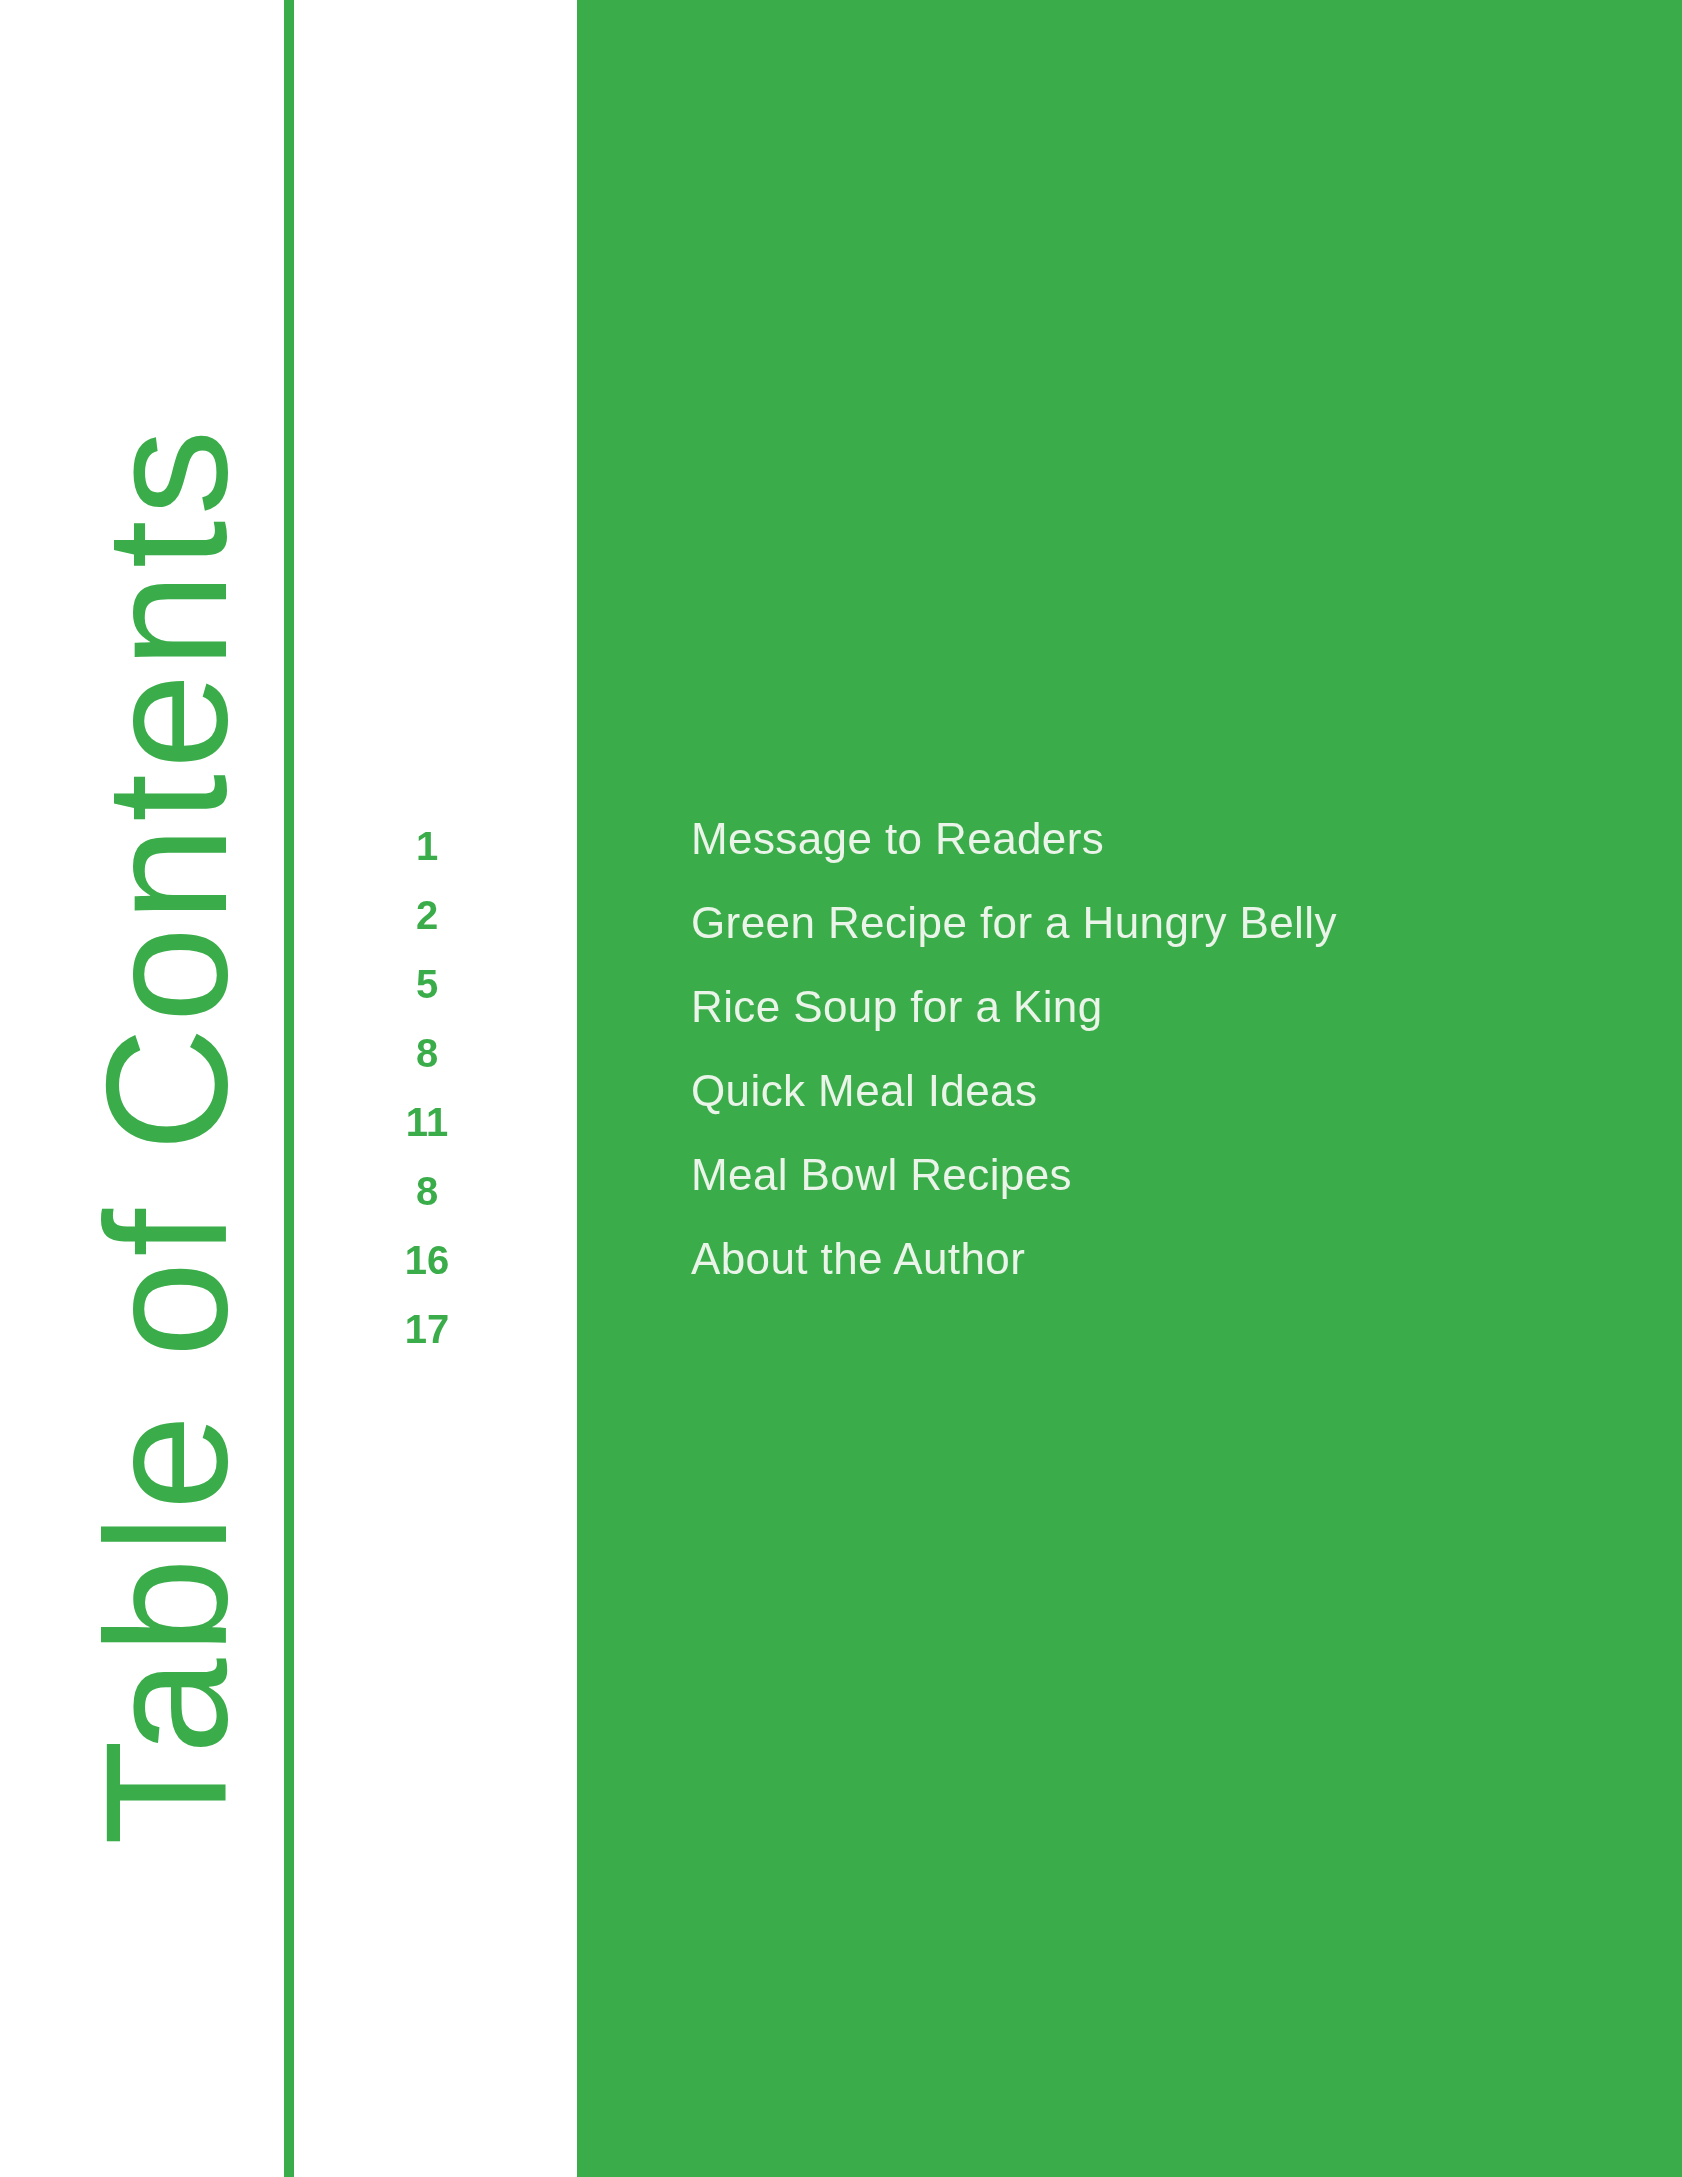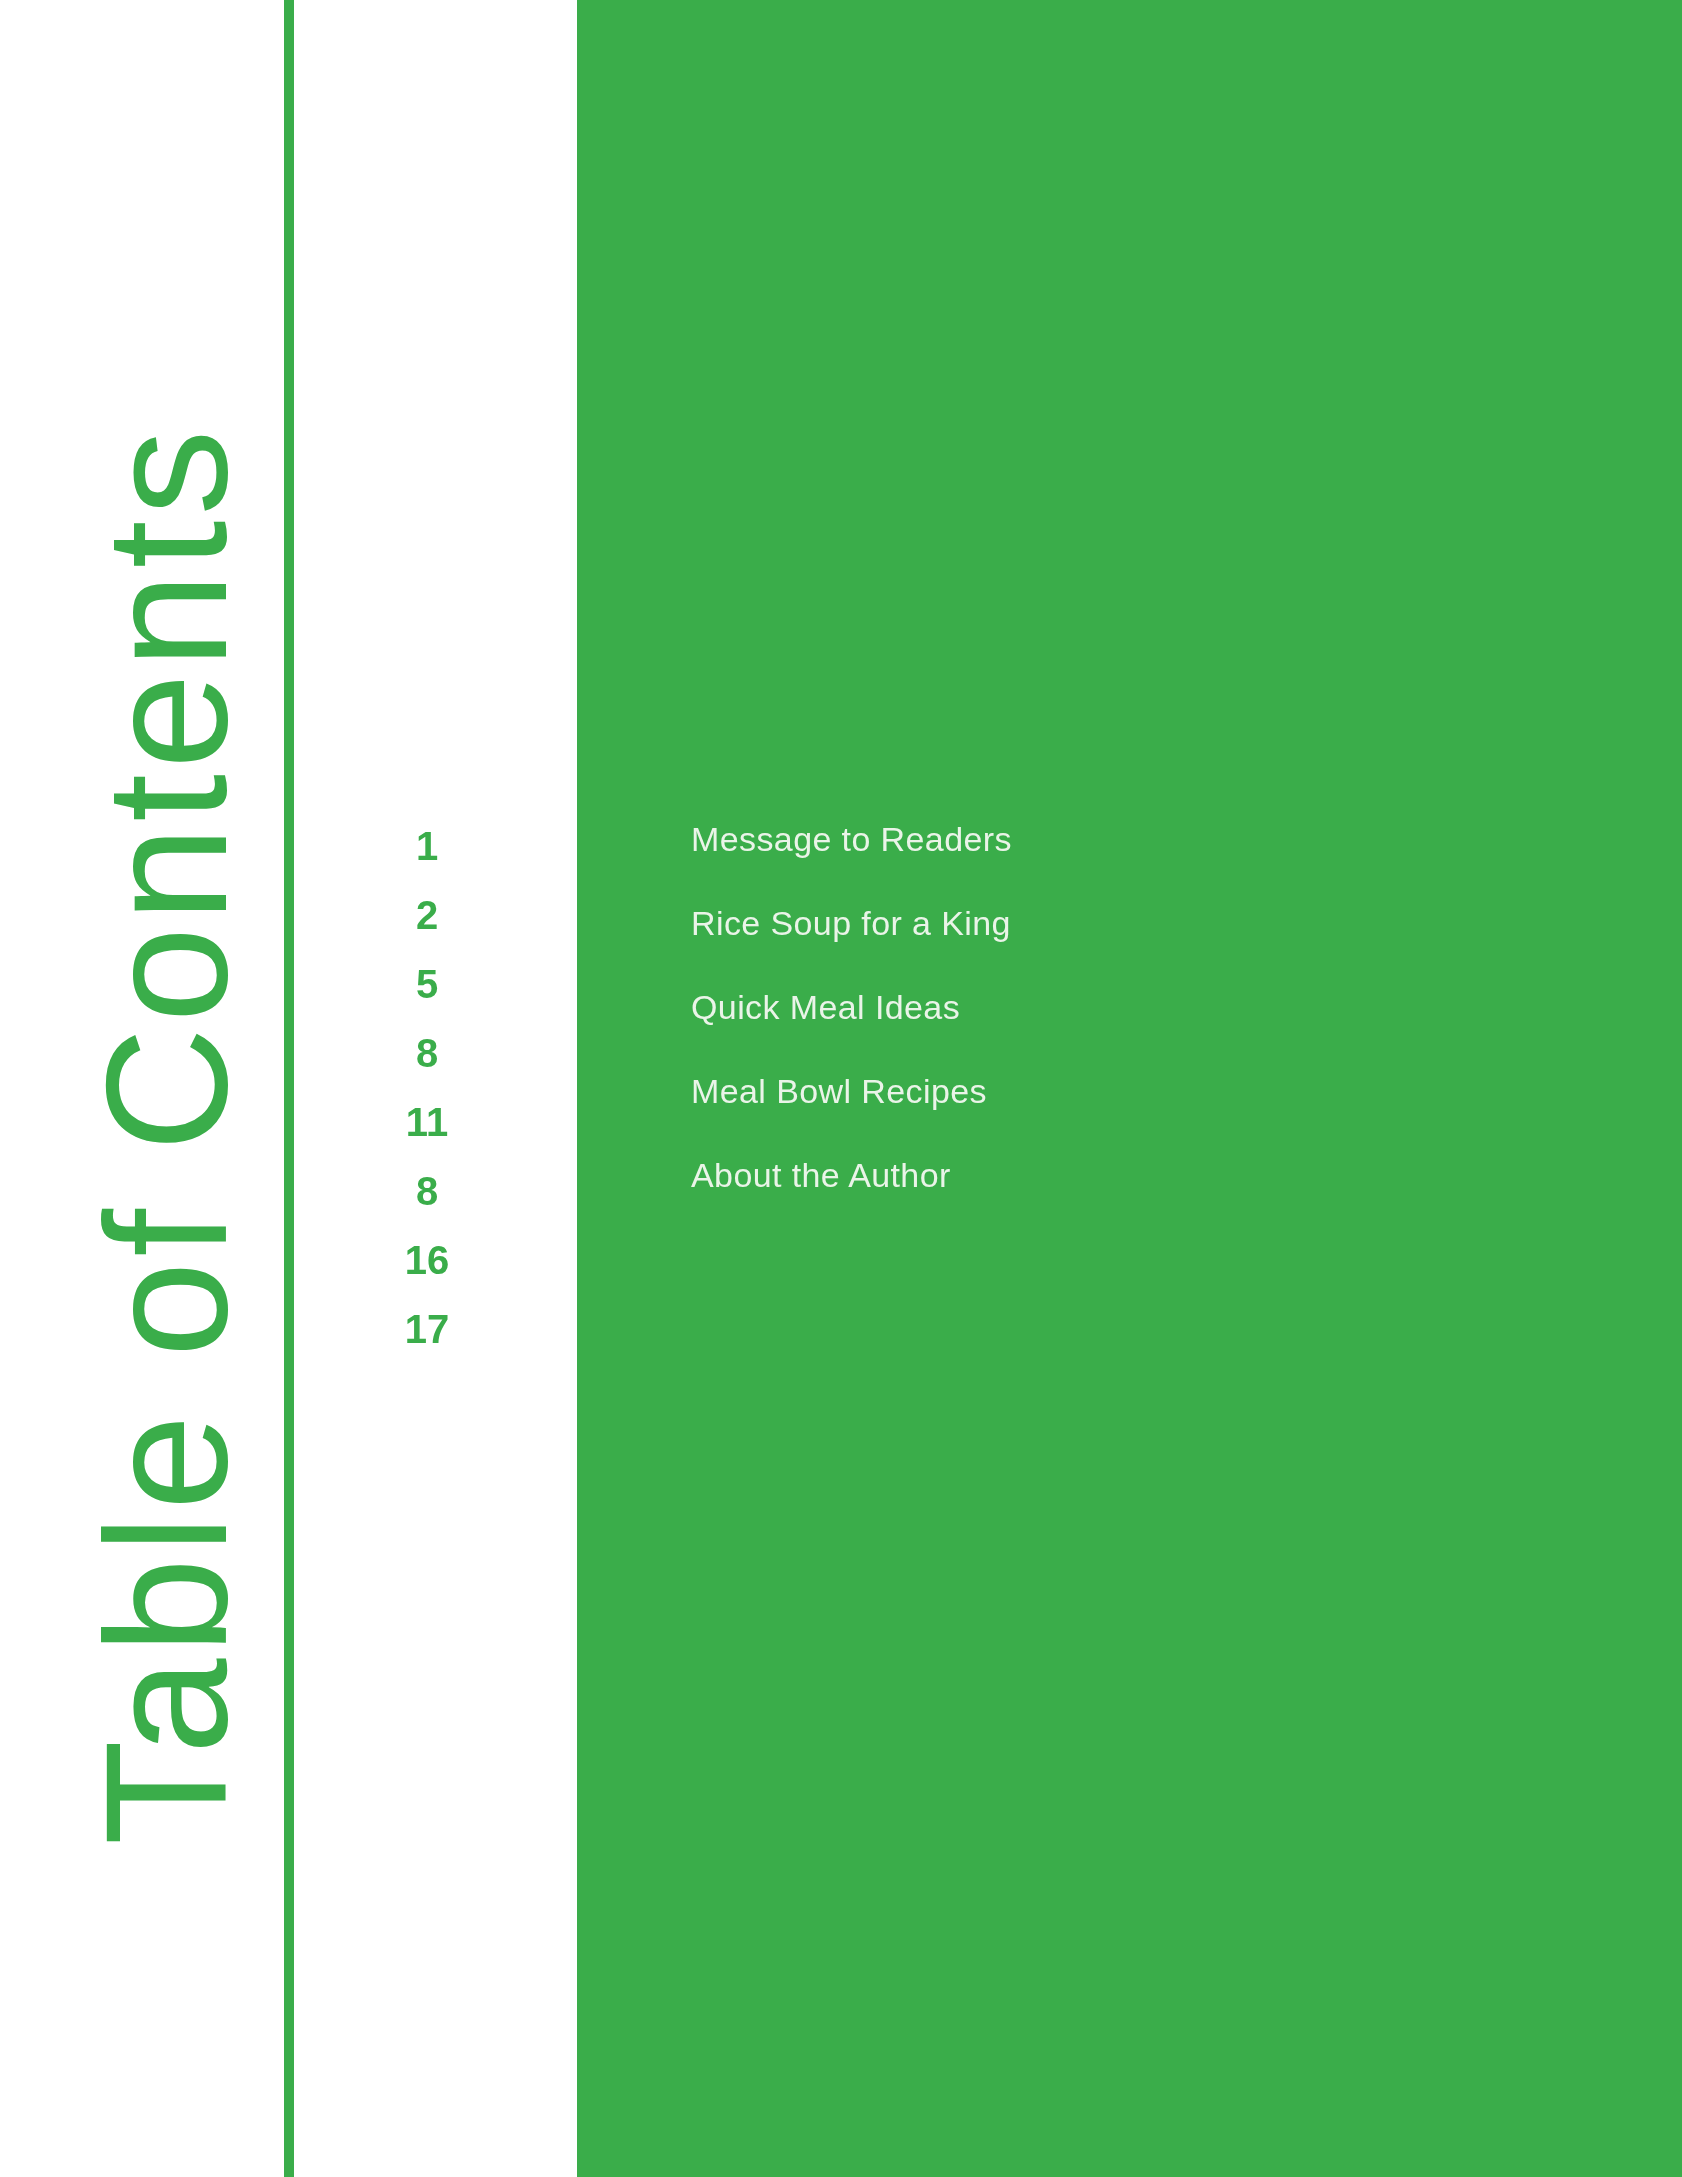--- a/index.html
+++ b/index.html
@@ -63,21 +63,21 @@
   .entries {
     position: absolute;
     left: 691px;
     top: 797px;
     width: 860px;
   }
   .entry {
     display: block;
     height: 84px;
     line-height: 84px;
-    font-size: 34px;
+    font-size: 44px;
     font-weight: 400;
     letter-spacing: 0.4px;
     color: var(--entry-color, #eaf4e8);
     white-space: nowrap;
   }
 </style>
 </head>
 <body>
 
 <div class="green-panel"></div>
@@ -92,18 +92,19 @@
   <span class="page-number">5</span>
   <span class="page-number">8</span>
   <span class="page-number">11</span>
   <span class="page-number">8</span>
   <span class="page-number">16</span>
   <span class="page-number">17</span>
 </div>
 
 <div class="entries">
   <span class="entry">Message to Readers</span>
+  <span class="entry">Green Recipe for a Hungry Belly</span>
   <span class="entry">Rice Soup for a King</span>
   <span class="entry">Quick Meal Ideas</span>
   <span class="entry">Meal Bowl Recipes</span>
   <span class="entry">About the Author</span>
 </div>
 
 
 </body></html>

